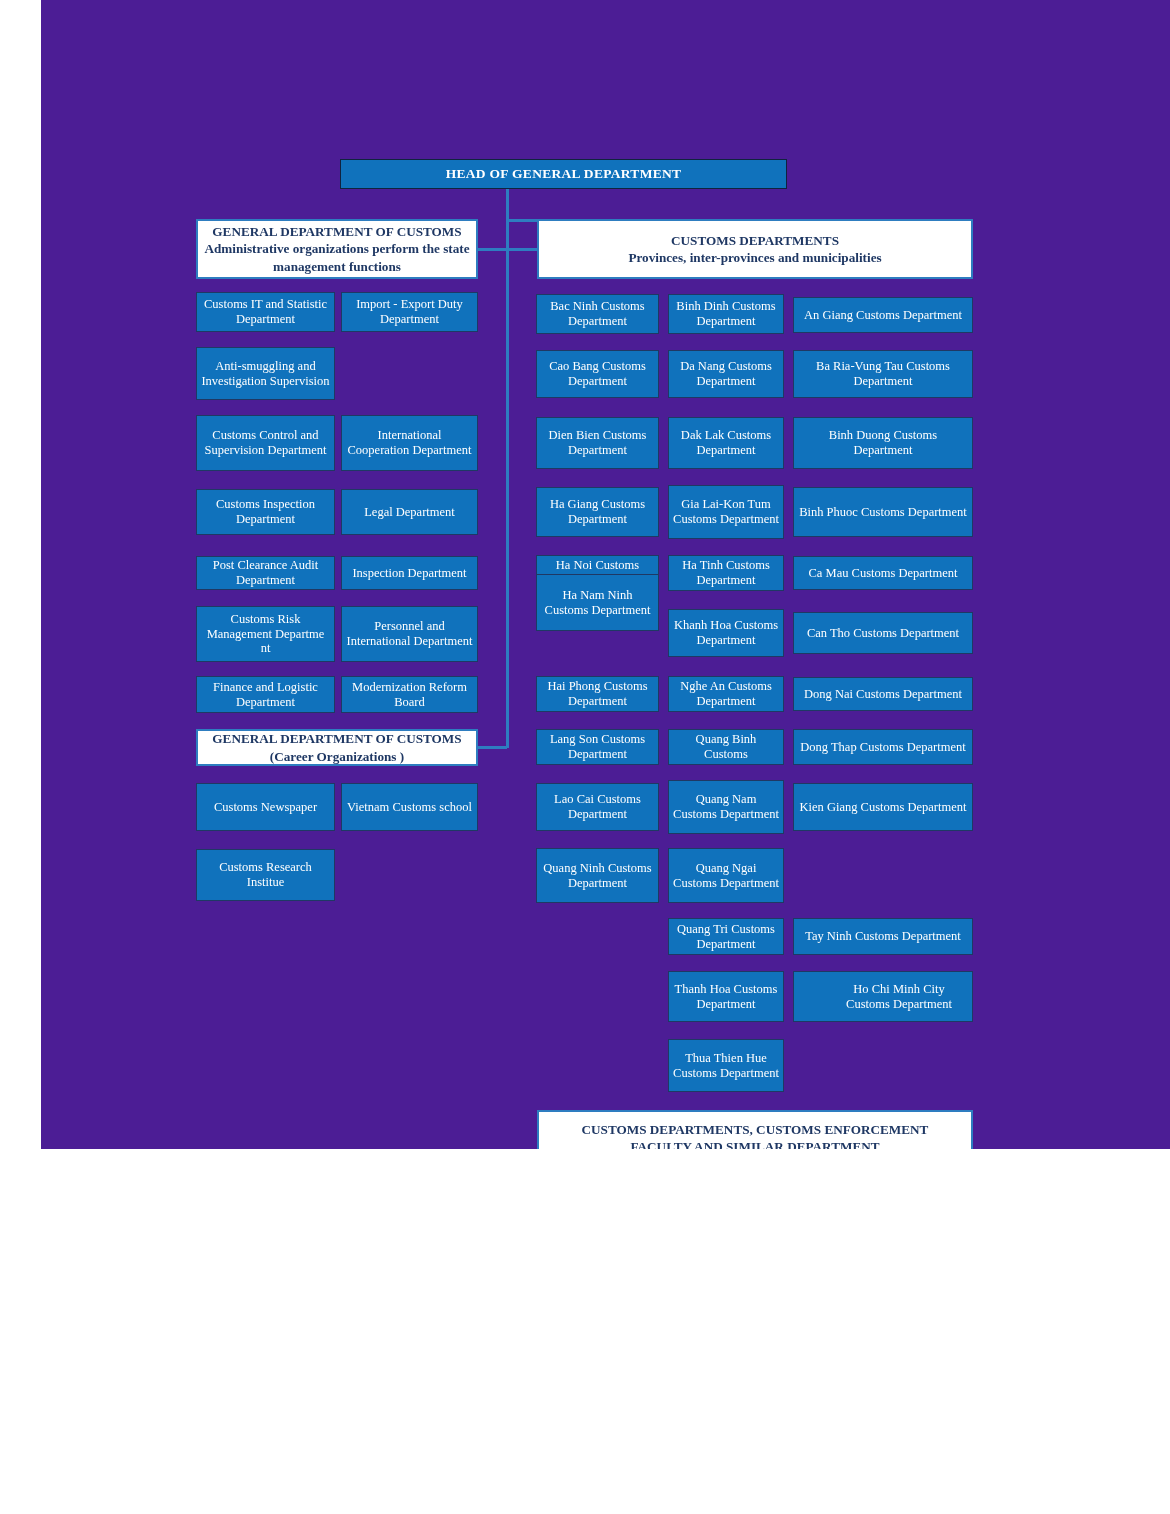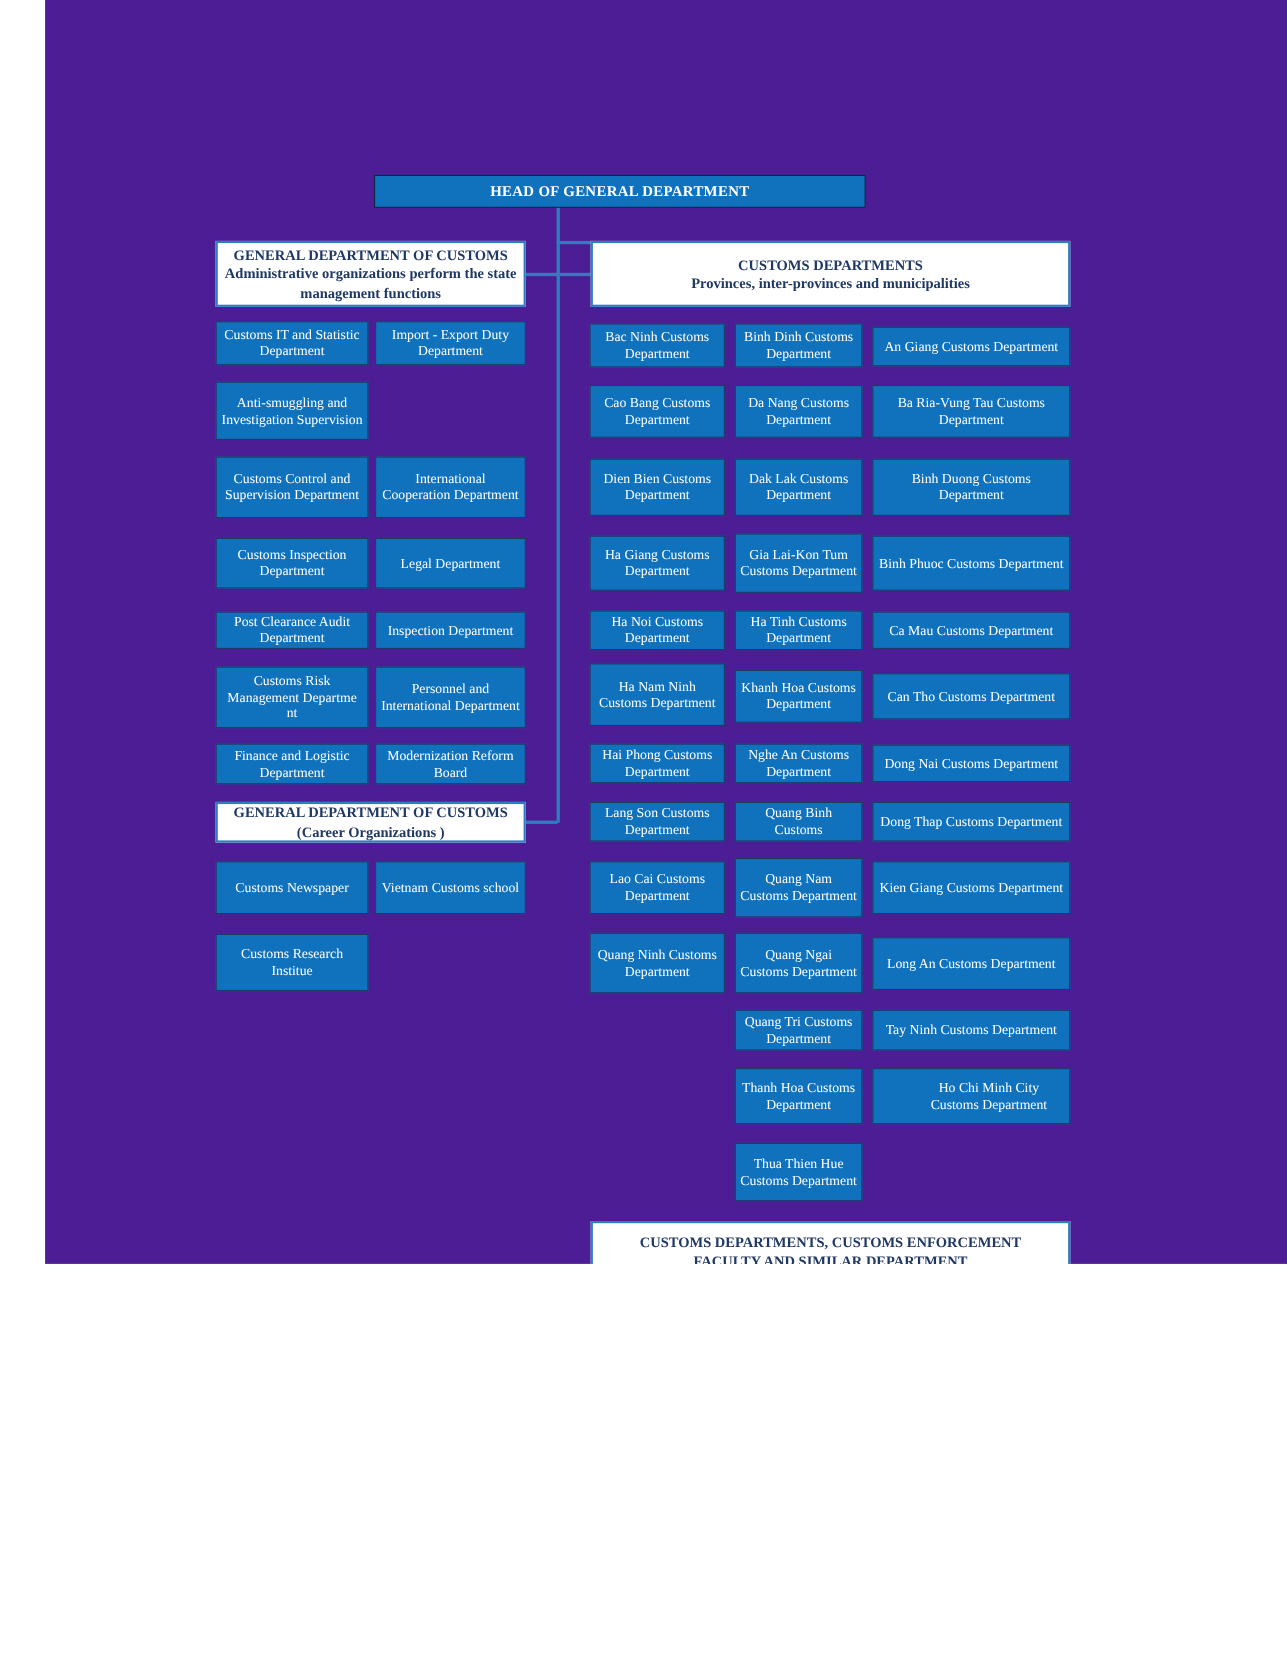--- a/index.html
+++ b/index.html
@@ -139,39 +139,38 @@
   <div class="box node" style="left:752px; top:417px; width:180px; height:52px;">Binh Duong Customs Department</div>
 
   <div class="box node" style="left:495px; top:487px; width:123px; height:50px;">Ha Giang Customs Department</div>
   <div class="box node" style="left:627px; top:485px; width:116px; height:54px;">Gia Lai-Kon Tum Customs Department</div>
   <div class="box node" style="left:752px; top:487px; width:180px; height:50px;">Binh Phuoc Customs Department</div>
 
   <div class="box node" style="left:495px; top:555px; width:123px; height:36px;">Ha Noi Customs Department</div>
   <div class="box node" style="left:627px; top:555px; width:116px; height:36px;">Ha Tinh Customs Department</div>
   <div class="box node" style="left:752px; top:556px; width:180px; height:34px;">Ca Mau Customs Department</div>
 
-  <div class="box node" style="left:495px; top:603px; width:123px; height:57px;">Ha Nam Ninh Customs Department</div>
+  <div class="box node" style="left:495px; top:574px; width:123px; height:57px;">Ha Nam Ninh Customs Department</div>
   <div class="box node" style="left:627px; top:609px; width:116px; height:48px;">Khanh Hoa Customs Department</div>
   <div class="box node" style="left:752px; top:612px; width:180px; height:42px;">Can Tho Customs Department</div>
 
   <div class="box node" style="left:495px; top:676px; width:123px; height:36px;">Hai Phong Customs Department</div>
   <div class="box node" style="left:627px; top:676px; width:116px; height:36px;">Nghe An Customs Department</div>
   <div class="box node" style="left:752px; top:677px; width:180px; height:34px;">Dong Nai Customs Department</div>
 
   <div class="box node" style="left:495px; top:729px; width:123px; height:36px;">Lang Son Customs Department</div>
   <div class="box node" style="left:627px; top:729px; width:116px; height:36px;">Quang Binh Customs</div>
   <div class="box node" style="left:752px; top:729px; width:180px; height:36px;">Dong Thap Customs Department</div>
 
   <div class="box node" style="left:495px; top:783px; width:123px; height:48px;">Lao Cai Customs Department</div>
   <div class="box node" style="left:627px; top:780px; width:116px; height:54px;">Quang Nam Customs Department</div>
   <div class="box node" style="left:752px; top:783px; width:180px; height:48px;">Kien Giang Customs Department</div>
 
   <div class="box node" style="left:495px; top:848px; width:123px; height:55px;">Quang Ninh Customs Department</div>
   <div class="box node" style="left:627px; top:848px; width:116px; height:55px;">Quang Ngai Customs Department</div>
-  <div class="box node" style="left:752px; top:852px; width:180px; height:48px;">Long An Customs Department</div>
 
   <div class="box node" style="left:627px; top:918px; width:116px; height:37px;">Quang Tri Customs Department</div>
   <div class="box node" style="left:752px; top:918px; width:180px; height:37px;">Tay Ninh Customs Department</div>
 
   <div class="box node" style="left:627px; top:971px; width:116px; height:51px;">Thanh Hoa Customs Department</div>
   <div class="box node" style="left:752px; top:971px; width:180px; height:51px;padding-left:36px;">Ho Chi Minh City Customs Department</div>
 
   <div class="box node" style="left:627px; top:1039px; width:116px; height:53px;">Thua Thien Hue Customs Department</div>
 
   <div class="box group-head" style="left:496px; top:1110px; width:436px; height:56px; flex-direction:column;">

